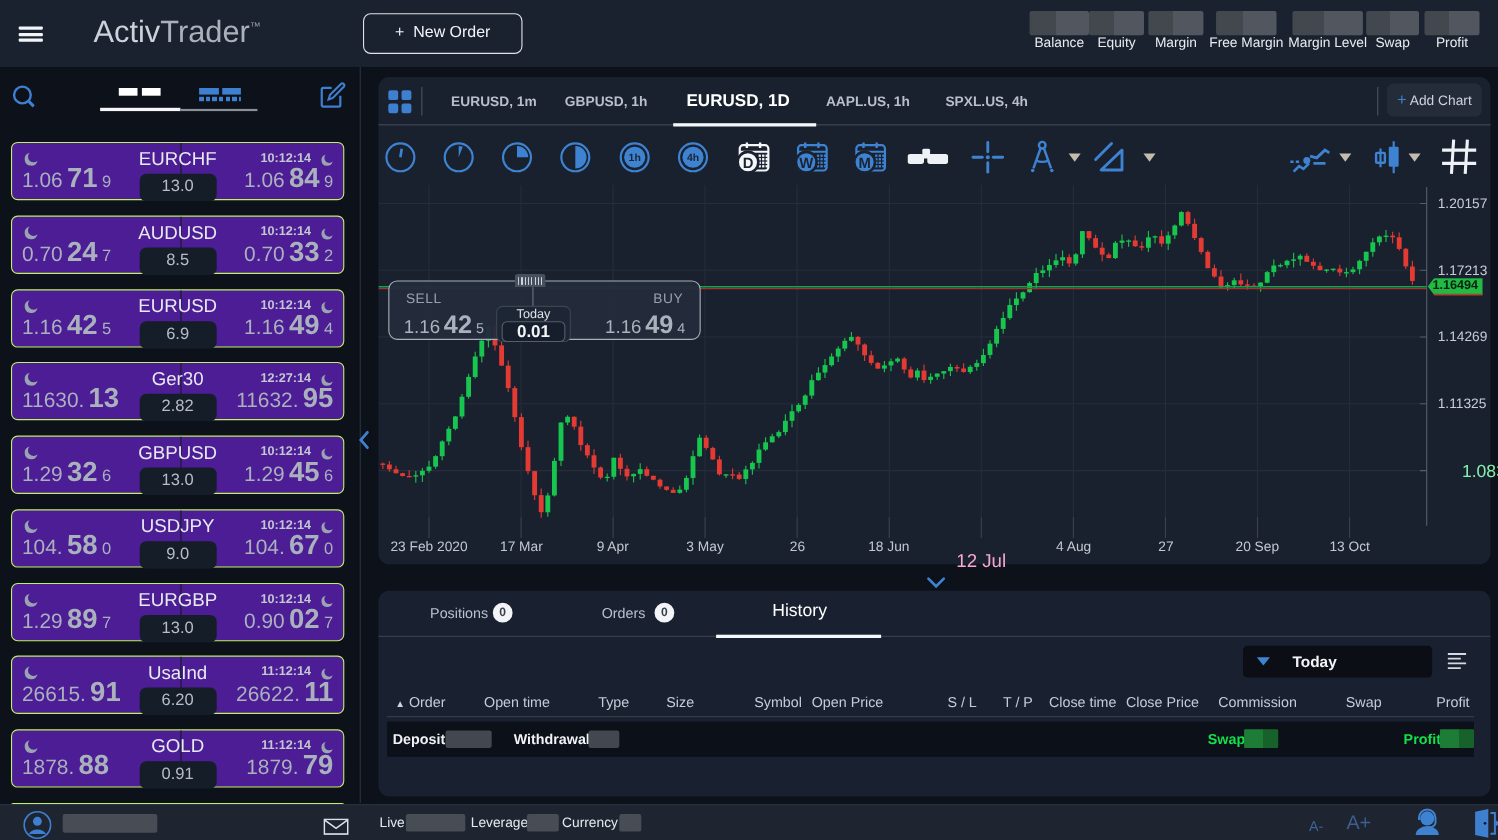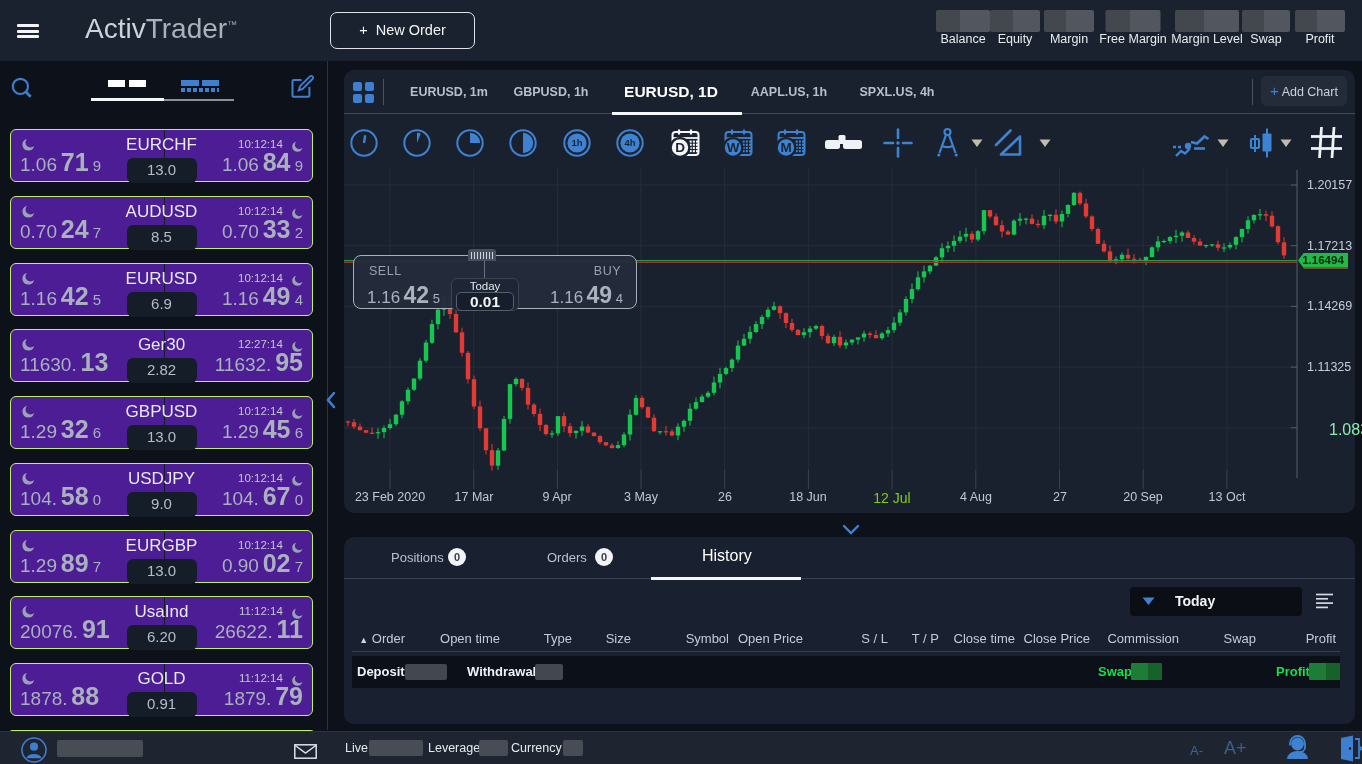--- a/index.html
+++ b/index.html
@@ -15,21 +15,21 @@
 #neworder { position:absolute; left:330px; top:12px; width:145px; height:37px; border:1px solid #dfe3e9; border-radius:7px; color:#f2f4f7; font-size:14.5px; text-align:center; line-height:35px; }
 .metric { position:absolute; top:0; height:61px; }
 .metric .box { position:absolute; top:10px; height:22px; background:#4b5058; border-radius:2px; left:50%; transform:translateX(-50%); }
 .metric .lbl { position:absolute; top:32px; width:200px; left:50%; transform:translateX(-50%); text-align:center; font-size:12.5px; color:#e8ebef; }
 
 #sidebar { position:absolute; left:0; top:61px; width:337px; height:669px; background:#0d1119; }
 #sbhead { position:absolute; left:0; top:0; width:336px; height:50px; }
 .card { position:absolute; left:10px; width:303px; height:53px; background:#4c1d95; border:1px solid #bef264; border-radius:6px; }
 .card .vline { position:absolute; left:153px; top:0; width:1px; height:100%; background:#131a27; }
 .card .sym { position:absolute; top:5px; left:0; width:100%; text-align:center; font-size:17px; color:#e6eaef; }
-.card .tim { position:absolute; top:8px; right:26px; font-size:11.5px; font-weight:normal; color:#c2c8d2; }
+.card .tim { position:absolute; top:8px; right:26px; font-size:11.5px; font-weight:bold; color:#c2c8d2; }
 .card .bid { position:absolute; bottom:4px; left:9px; color:#a9b1bd; white-space:nowrap; }
 .card .ask { position:absolute; bottom:4px; right:9px; color:#a9b1bd; white-space:nowrap; }
 .p1 { font-size:19px; } .p2 { font-size:25px; font-weight:bold; letter-spacing:0px; } .p3 { font-size:15px; }
 .card .spread { position:absolute; left:50%; top:28px; transform:translateX(-50%); width:70px; height:25px; background:#151d29; border-radius:6px; text-align:center; font-size:15px; color:#b6bdc8; line-height:23px; }
 .moonL { position:absolute; left:10px; top:7px; }
 .moonR { position:absolute; right:8px; top:9px; }
 
 #main { position:absolute; left:337px; top:61px; width:1025px; height:669px; background:#0d1119; }
 #chartcard { position:absolute; left:7px; top:9px; width:1011px; height:443px; background:#1a212e; border-radius:10px; }
 #panelcard { position:absolute; left:7px; top:476px; width:1011px; height:187px; background:#192130; border-radius:10px; }
@@ -204,21 +204,21 @@
       <div class="card" style="top:535.25px">
  <div class="vline"></div>
  <div class="moonL"><svg width="15" height="15" viewBox="0 0 24 24">
             <path d="M21 14.5 A9.5 9.5 0 1 1 9.5 3 A8 8 0 0 0 21 14.5 Z" fill="#9aa3b1"></path>
           </svg></div>
  <div class="sym">UsaInd</div>
  <div class="tim">11:12:14&nbsp;</div>
         <div class="moonR"><svg width="13" height="13" viewBox="0 0 24 24">
             <path d="M21 14.5 A9.5 9.5 0 1 1 9.5 3 A8 8 0 0 0 21 14.5 Z" fill="#9aa3b1"></path>
           </svg></div>
- <div class="bid"><span class="p1">20076. </span><span class="p2">91</span></div>
+ <div class="bid"><span class="p1">26615. </span><span class="p2">91</span></div>
  <div class="ask"><span class="p1">26622. </span><span class="p2">11</span></div>
  <div class="spread">6.20</div>
 </div>
       <div class="card" style="top:602.0px">
  <div class="vline"></div>
  <div class="moonL"><svg width="15" height="15" viewBox="0 0 24 24">
             <path d="M21 14.5 A9.5 9.5 0 1 1 9.5 3 A8 8 0 0 0 21 14.5 Z" fill="#9aa3b1"></path>
           </svg></div>
  <div class="sym">GOLD</div>
  <div class="tim">11:12:14&nbsp;</div>
@@ -757,21 +757,21 @@
           <div class="abs" style="left:963px;top:71px;font-size:12.5px;color:#c7cdd7">1.17213</div>
           <div class="abs" style="left:963px;top:131px;font-size:12.5px;color:#c7cdd7">1.14269</div>
           <div class="abs" style="left:963px;top:192px;font-size:12.5px;color:#c7cdd7">1.11325</div>
           <div class="abs" style="left:985px;top:253px;font-size:16px;color:#86efac">1.08381</div>
           <div class="abs" style="left:6px;top:322px;width:80px;text-align:center;font-size:12.5px;color:#c2c8d2">23 Feb 2020</div>
           <div class="abs" style="left:90px;top:322px;width:80px;text-align:center;font-size:12.5px;color:#c2c8d2">17 Mar</div>
           <div class="abs" style="left:173px;top:322px;width:80px;text-align:center;font-size:12.5px;color:#c2c8d2">9 Apr</div>
           <div class="abs" style="left:257px;top:322px;width:80px;text-align:center;font-size:12.5px;color:#c2c8d2">3 May</div>
           <div class="abs" style="left:341px;top:322px;width:80px;text-align:center;font-size:12.5px;color:#c2c8d2">26</div>
           <div class="abs" style="left:424px;top:322px;width:80px;text-align:center;font-size:12.5px;color:#c2c8d2">18 Jun</div>
-          <div class="abs" style="left:508px;top:322px;width:80px;text-align:center;font-size:14px;color:#84cc16">12 Jul</div>
+          <div class="abs" style="left:508px;top:332px;width:80px;text-align:center;font-size:17px;color:#f9a8d4">12 Jul</div>
           <div class="abs" style="left:592px;top:322px;width:80px;text-align:center;font-size:12.5px;color:#c2c8d2">4 Aug</div>
           <div class="abs" style="left:676px;top:322px;width:80px;text-align:center;font-size:12.5px;color:#c2c8d2">27</div>
           <div class="abs" style="left:759px;top:322px;width:80px;text-align:center;font-size:12.5px;color:#c2c8d2">20 Sep</div>
           <div class="abs" style="left:843px;top:322px;width:80px;text-align:center;font-size:12.5px;color:#c2c8d2">13 Oct</div>
 <div class="abs" style="left:954px;top:84.5px;width:50px;height:16px;background:#21ba45;border-bottom:2px solid #c0392b;clip-path:polygon(0 50%,12% 0,100% 0,100% 100%,12% 100%);text-align:center;font-size:11.5px;font-weight:bold;color:#06230e;line-height:15px">1.16494</div>
 <div id="tradewidget" class="abs" style="left:9px;top:87px;width:284px;height:54px;background:rgba(35,44,60,0.96);border:1.5px solid #a8afbb;border-radius:8px">
   <div class="abs" style="left:15px;top:8px;font-size:12.5px;color:#98a1b0;letter-spacing:0.5px">SELL</div>
   <div class="abs" style="right:15px;top:8px;font-size:12.5px;color:#98a1b0;letter-spacing:0.5px">BUY</div>
   <div class="abs" style="left:13px;top:26px;color:#aab2be;white-space:nowrap"><span style="font-size:17px">1.16 </span><span style="font-size:23px;font-weight:bold">42</span><span style="font-size:13px">&nbsp;5</span></div>
   <div class="abs" style="right:13px;top:26px;color:#aab2be;white-space:nowrap"><span style="font-size:17px">1.16 </span><span style="font-size:23px;font-weight:bold">49</span><span style="font-size:13px">&nbsp;4</span></div>

